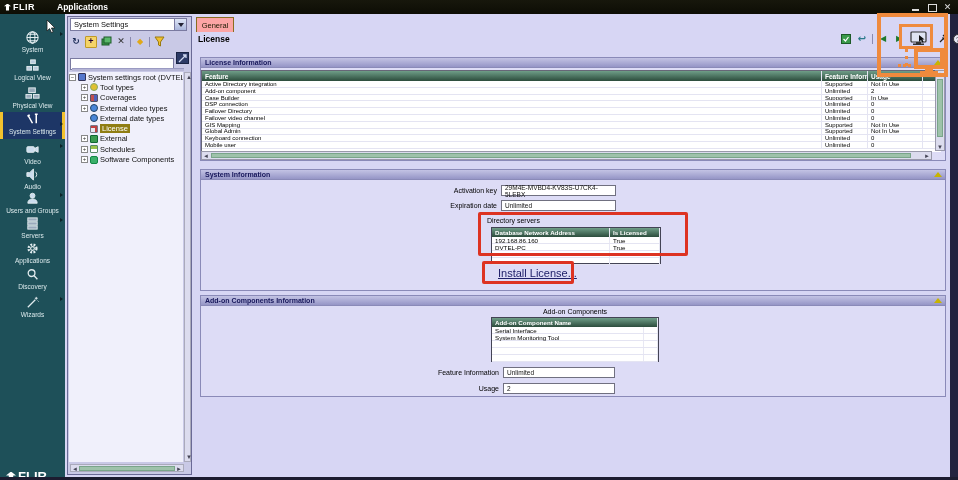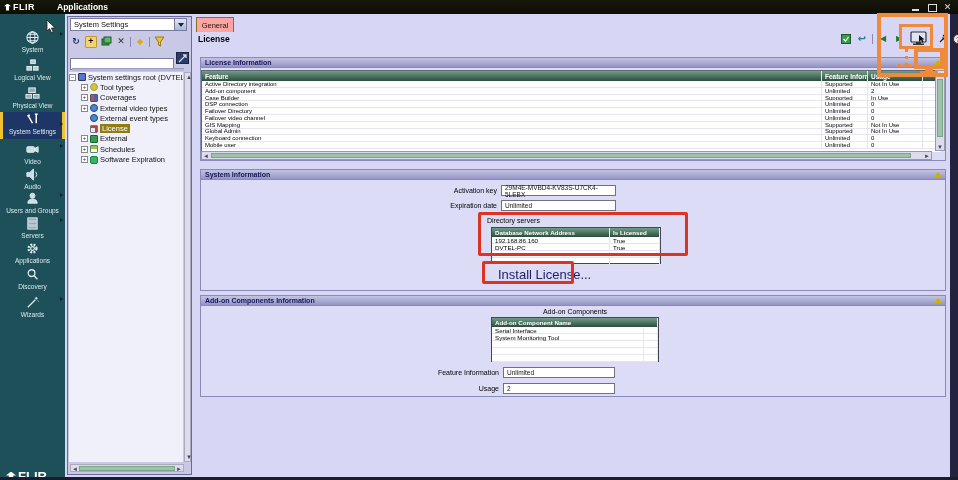--- a/index.html
+++ b/index.html
@@ -101,21 +101,21 @@
   .f-label{position:absolute;font-size:7px;color:#000;text-align:right;width:70px;}
   .f-input{position:absolute;height:11px;background:#fff;border:1px solid #707080;font-size:6.5px;
            display:flex;align-items:center;padding-left:3px;color:#111;}
   .grp-label{position:absolute;font-size:7px;color:#000;}
 
   .mini-table{position:absolute;background:#fff;border:1px solid #445;}
   .mt-head{height:9px;background:linear-gradient(#6f9e88,#2c4c3c);color:#fff;display:flex;font-size:6.2px;
            font-weight:bold;align-items:center;}
   .mt-row{height:7px;display:flex;font-size:6.2px;align-items:center;border-bottom:1px solid #e4e4f2;}
   .mt-c{padding-left:3px;white-space:nowrap;height:100%;display:flex;align-items:center;border-right:1px solid #e8e8f4;}
-  .install{position:absolute;font-size:13px;color:#20206a;cursor:pointer;}
+  .install{position:absolute;font-size:11px;color:#20206a;text-decoration:underline;cursor:pointer;}
 
   
   .ann-red{position:absolute;border:3px solid #dd3322;border-radius:2px;pointer-events:none;}
   .ann-or{position:absolute;border:4px solid #ef8a3d;pointer-events:none;}
   .ann-or-in{position:absolute;border:3px solid #ef8a3d;pointer-events:none;}
   .ann-dot-v{position:absolute;border-left:3px dotted #ef8a3d;pointer-events:none;}
   .ann-dot-h{position:absolute;border-top:3px dotted #ef8a3d;pointer-events:none;}
 
   .cursor-arrow{pointer-events:none;}
   .bottombar{left:0;top:477px;width:958px;height:3px;background:#1c1c30;}
@@ -338,21 +338,21 @@
     </div>
     <div class="tr-row">
       <span class="pad"></span>
         <span class="expbox">+</span>
       <span class="nico" style="background:#4a86d8;border:1px solid #246;border-radius:50%;"></span>
       <span class="tr-lbl">External video types</span>
     </div>
     <div class="tr-row">
       <span class="pad" style="width:21px"></span>
       <span class="nico" style="background:#4a86d8;border:1px solid #246;border-radius:50%;"></span>
-      <span class="tr-lbl">External event types</span>
+      <span class="tr-lbl">External date types</span>
     </div>
     <div class="tr-row selected">
       <span class="pad" style="width:21px"></span>
       <span class="nico" style="background:#e8e8f0;border:1px solid #778;box-shadow:inset -2px 2px 0 #c04040;"></span>
       <span class="tr-lbl">License</span>
     </div>
     <div class="tr-row">
       <span class="pad"></span>
         <span class="expbox">+</span>
       <span class="nico" style="background:#3a9a50;border:1px solid #163;"></span>
@@ -361,21 +361,21 @@
     <div class="tr-row">
       <span class="pad"></span>
         <span class="expbox">+</span>
       <span class="nico" style="background:#fff;border:1px solid #586;box-shadow:inset 0 3px 0 #9ac24a;"></span>
       <span class="tr-lbl">Schedules</span>
     </div>
     <div class="tr-row">
       <span class="pad"></span>
         <span class="expbox">+</span>
       <span class="nico" style="background:#3ab06a;border:1px solid #184;border-radius:2px;"></span>
-      <span class="tr-lbl">Software Expiration</span>
+      <span class="tr-lbl">Software Components</span>
     </div>
   </div>
   <div class="abs tree-vscroll">
     <span class="sarrow" style="left:1px;top:1px">▲</span>
     <span class="sarrow" style="left:1px;bottom:1px">▼</span>
   </div>
   <div class="abs tree-hscroll">
     <span class="sarrow" style="left:1px;top:1px">◄</span>
     <span class="sarrow" style="right:1px;top:1px">►</span>
     <span class="scroll-thumb-h" style="width:96px"></span>

